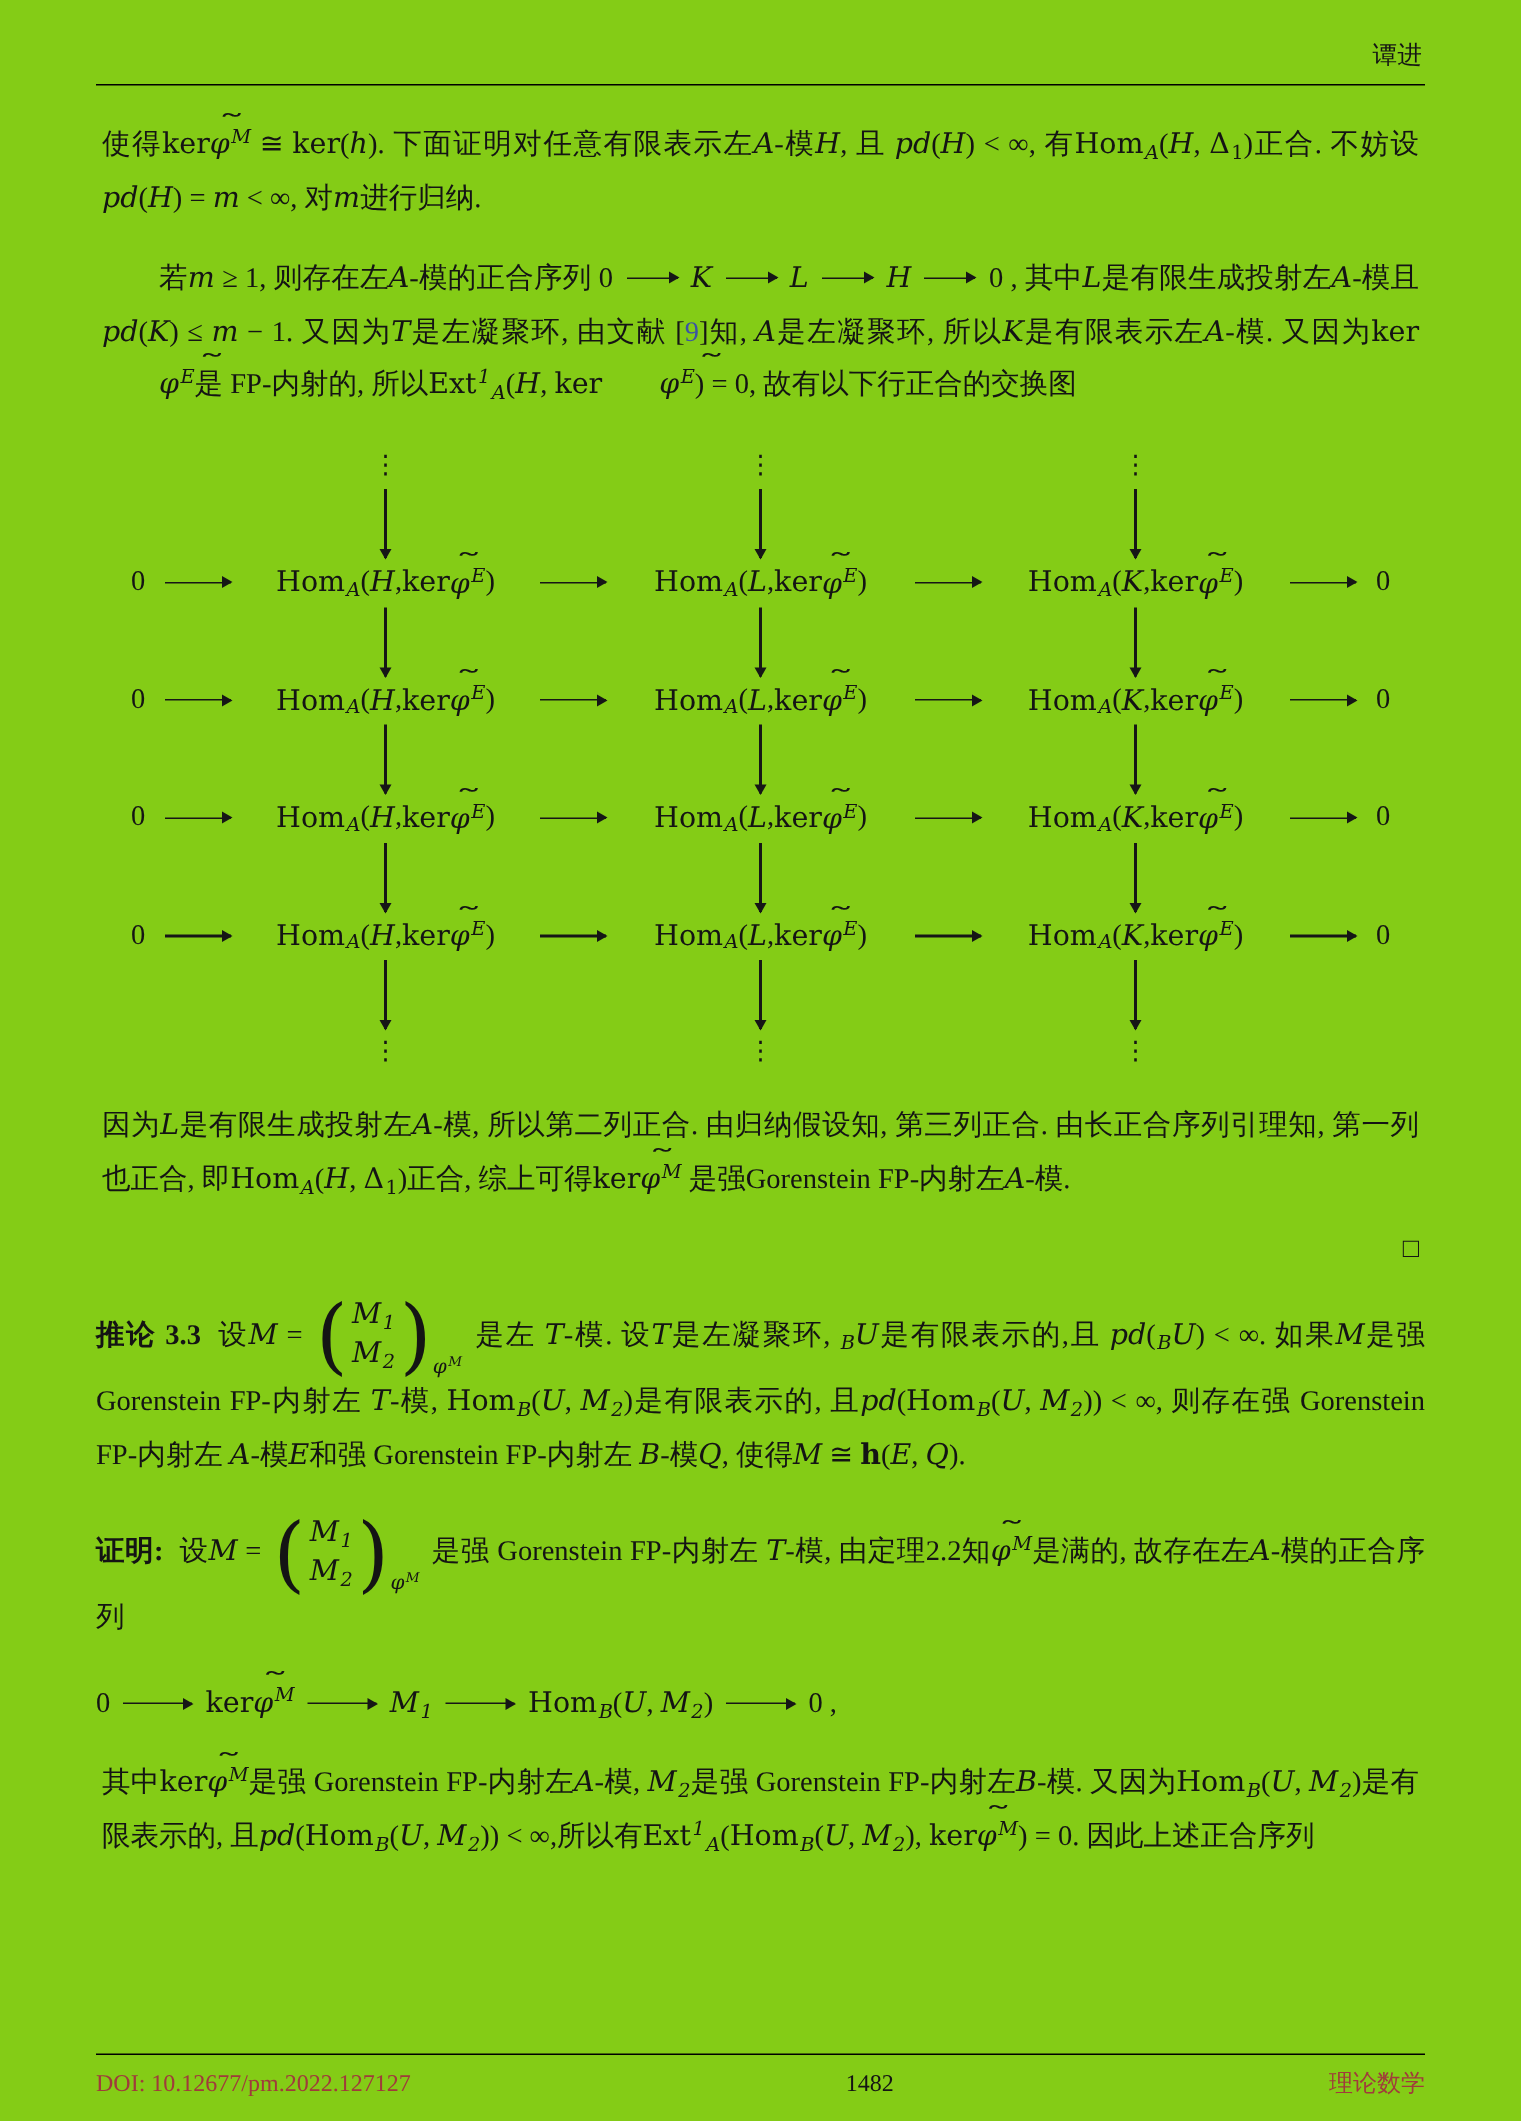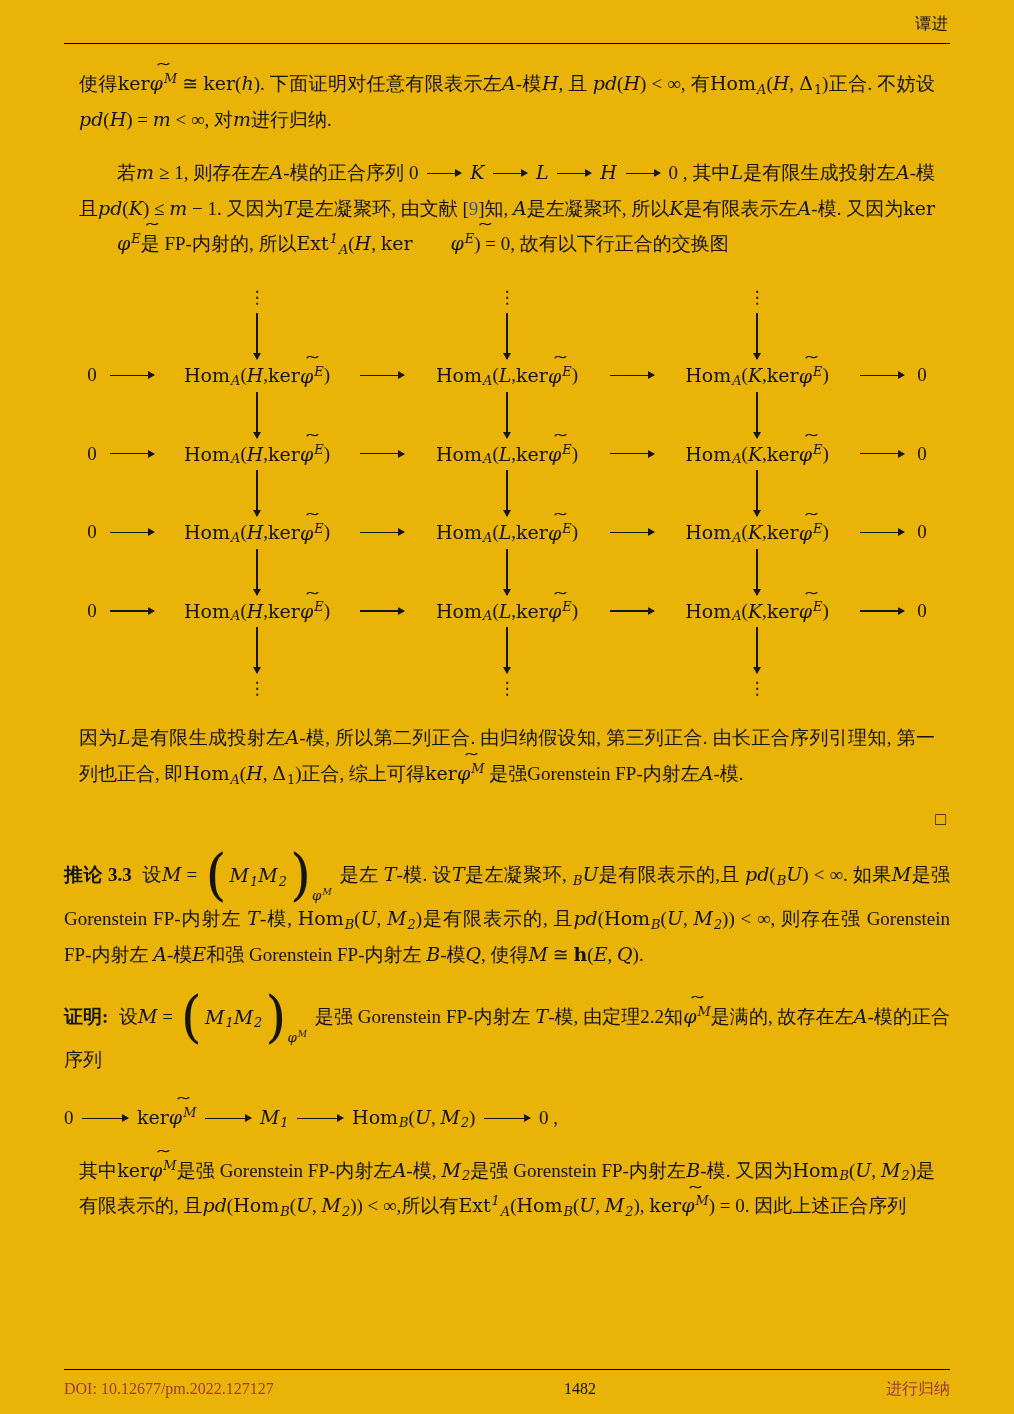--- a/index.html
+++ b/index.html
@@ -1,28 +1,28 @@
 <!DOCTYPE html>
 <html style="--accent: #A03B3B; --cite: #3B53A4;"><head>
 <meta charset="utf-8">
 <style>
   :root { --accent:#A03B3B; --cite:#3B53A4; --ink:#141414; }
   html,body { margin:0; padding:0; background:#e8e8e8; }
   .page {
-    width:1014px; height:1414px; margin:0 auto; background:#eab308;
-    position:relative; box-sizing:border-box; padding:9px 64px 0 64px;
+    width:1014px; height:1414px; margin:0 auto; background:#84cc16;
+    position:relative; box-sizing:border-box; padding:22px 64px 0 64px;
     font-family:"Liberation Serif","DejaVu Serif",serif;
     font-size:19px; color:var(--ink);
   }
   
   .header-row { display:flex; justify-content:flex-end; font-size:16.5px; padding:4px 2px 8px 2px; }
   .rule { border-top:1.2px solid #000; height:0; }
   
   .content { padding-top:4px; }
-  .para { line-height:1.82; text-align:justify; margin:18px 15px; }
+  .para { line-height:1.82; text-align:justify; margin:18px 4px; }
   .indent { text-indent:2em; }
   .statement { margin:22px 0; }
   .stmt-label { font-weight:bold; margin-right:0.55em;margin-top:10px; }
   
   .x-m, .x-tm { font-family:"DejaVu Serif",serif; font-style:italic; }
   .x-r { font-family:"DejaVu Serif",serif; font-style:normal; }
   .x-b { font-family:"DejaVu Serif",serif; font-weight:bold; font-style:normal; }
   .x-c { color:var(--cite); cursor:pointer; }
   .sb { font-size:68%; vertical-align:-0.28em; margin-left:1px; }
   .sp { font-size:68%; vertical-align:0.55em; margin-left:1px; }
@@ -52,21 +52,21 @@
   .varrow { display:block; width:1.3px; height:46px; background:#161616; position:relative; margin:4px 0; }
   .varrow::after {
     content:""; position:absolute; left:-3.7px; bottom:-1px; width:0; height:0;
     border-top:7.5px solid #161616; border-left:4.2px solid transparent; border-right:4.2px solid transparent;
   }
   
   .qed { text-align:right; font-size:18px; margin:14px 4px 4px 0; }
   
   .pmatrix { display:inline-flex; align-items:center; vertical-align:middle; margin:0 3px; }
   .paren { font-family:"DejaVu Serif",serif; font-size:285%; font-weight:400; line-height:0.9; transform:scaleY(1.02); }
-  .pcol { display:inline-flex; flex-direction:row; align-items:center; line-height:1.25; padding:0 3px; }
+  .pcol { display:inline-flex; flex-direction:column; align-items:center; line-height:1.25; padding:0 3px; }
   .pmx-sub { align-self:flex-end; font-size:70%; transform:translateY(30%); margin-left:1px; }
   
   .equation { text-align:left; margin:12px 0 16px 0; line-height:1.8; }
   
   .footer { position:absolute; left:64px; right:64px; bottom:14px; }
   .footer-row { display:flex; justify-content:space-between; align-items:baseline; padding-top:9px; font-size:16px; }
   .doi { color:var(--accent); text-decoration:none; }
   .pageno { color:#141414; }
   .journal { color:var(--accent); }
 </style>
@@ -317,17 +317,17 @@
 
     <p class="para">其中<span class="x-r">ker</span><span class="x-tm">φ<span class="sp">M</span></span>是强 Gorenstein FP-内射左<span class="x-m">A</span>-模, <span class="x-m">M<span class="sb">2</span></span>是强 Gorenstein FP-内射左<span class="x-m">B</span>-模. 又因为<span class="x-r">Hom</span><span class="x-m"><span class="sb">B</span></span>(<span class="x-m">U</span>, <span class="x-m">M<span class="sb">2</span></span>)是有限表示的, 且<span class="x-m">pd</span>(<span class="x-r">Hom</span><span class="x-m"><span class="sb">B</span></span>(<span class="x-m">U</span>, <span class="x-m">M<span class="sb">2</span></span>)) &lt; ∞,所以有<span class="x-r">Ext</span><span class="x-m"><span class="sp">1</span><span class="sb">A</span></span>(<span class="x-r">Hom</span><span class="x-m"><span class="sb">B</span></span>(<span class="x-m">U</span>, <span class="x-m">M<span class="sb">2</span></span>), <span class="x-r">ker</span><span class="x-tm">φ<span class="sp">M</span></span>) = 0. 因此上述正合序列</p>
 
   </main>
 
   <footer class="footer">
     <div class="rule"></div>
     <div class="footer-row">
       <a class="doi">DOI: 10.12677/pm.2022.127127</a>
       <span class="pageno">1482</span>
-      <span class="journal">进行归纳</span>
+      <span class="journal">理论数学</span>
     </div>
   </footer>
 
 </div>
 
 </body></html>

